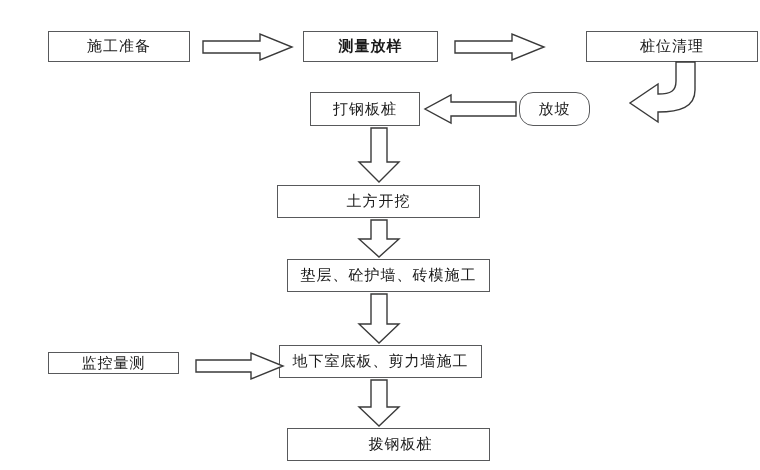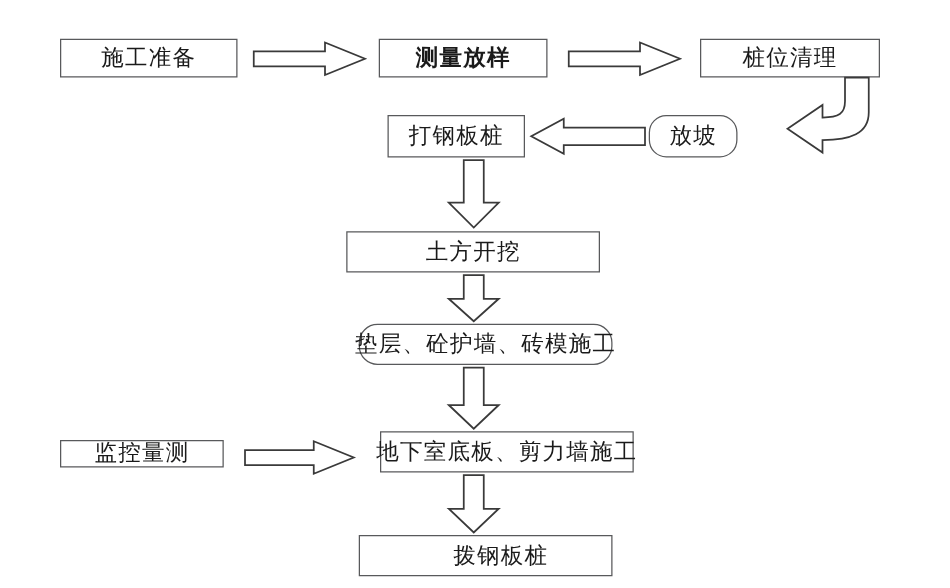--- a/index.html
+++ b/index.html
@@ -17,21 +17,21 @@
   }
   .node {
     position: absolute;
     box-sizing: border-box;
     border: 1px solid #58595b;
     background: #ffffff;
     display: flex;
     align-items: center;
     justify-content: center;
     color: #1a1a1a;
-    font-size: 18px;
+    font-size: 15px;
     letter-spacing: 1px;
     white-space: nowrap;
     line-height: 1;
   }
   .arrow {
     position: absolute;
     overflow: visible;
   }
   .arrow svg {
     display: block;
@@ -50,45 +50,45 @@
 <div id="canvas">
 
   <div class="node" style="left:48px;  top:31px;  width:142px; height:31px;">
     <span>施工准备</span>
   </div>
 
   <div class="node" style="left:303px; top:31px;  width:135px; height:31px;font-weight:bold;">
     <span>测量放样</span>
   </div>
 
-  <div class="node" style="left:560px; top:31px;  width:144px; height:31px;">
+  <div class="node" style="left:586px; top:31px;  width:172px; height:31px;">
     <span>桩位清理</span>
   </div>
 
   <div class="node" style="left:310px; top:92px;  width:110px; height:34px;">
     <span>打钢板桩</span>
   </div>
 
   <div class="node" style="left:519px; top:92px;  width:71px;  height:34px;border-radius:14px;">
     <span>放坡</span>
   </div>
 
   <div class="node" style="left:277px; top:185px; width:203px; height:33px;">
     <span>土方开挖</span>
   </div>
 
-  <div class="node" style="left:287px; top:259px; width:203px; height:33px;border-radius:15px;">
+  <div class="node" style="left:287px; top:259px; width:203px; height:33px;">
     <span>垫层、砼护墙、砖模施工</span>
   </div>
 
   <div class="node" style="left:48px;  top:352px; width:131px; height:22px;">
     <span>监控量测</span>
   </div>
 
-  <div class="node" style="left:304px; top:345px; width:203px; height:33px;align-items:center;">
+  <div class="node" style="left:279px; top:345px; width:203px; height:33px;align-items:center;">
     <span>地下室底板、剪力墙施工</span>
   </div>
 
   <div class="node" style="left:287px; top:428px; width:203px; height:33px;padding-left:24px;">
     <span>拨钢板桩</span>
   </div>
 
   <div class="arrow" style="left:203px; top:33px; width:90px; height:28px;">
     <svg width="90" height="28" viewBox="0 0 90 28">
       <polygon points="0,8 57,8 57,1 89,14 57,27 57,20 0,20"></polygon>

